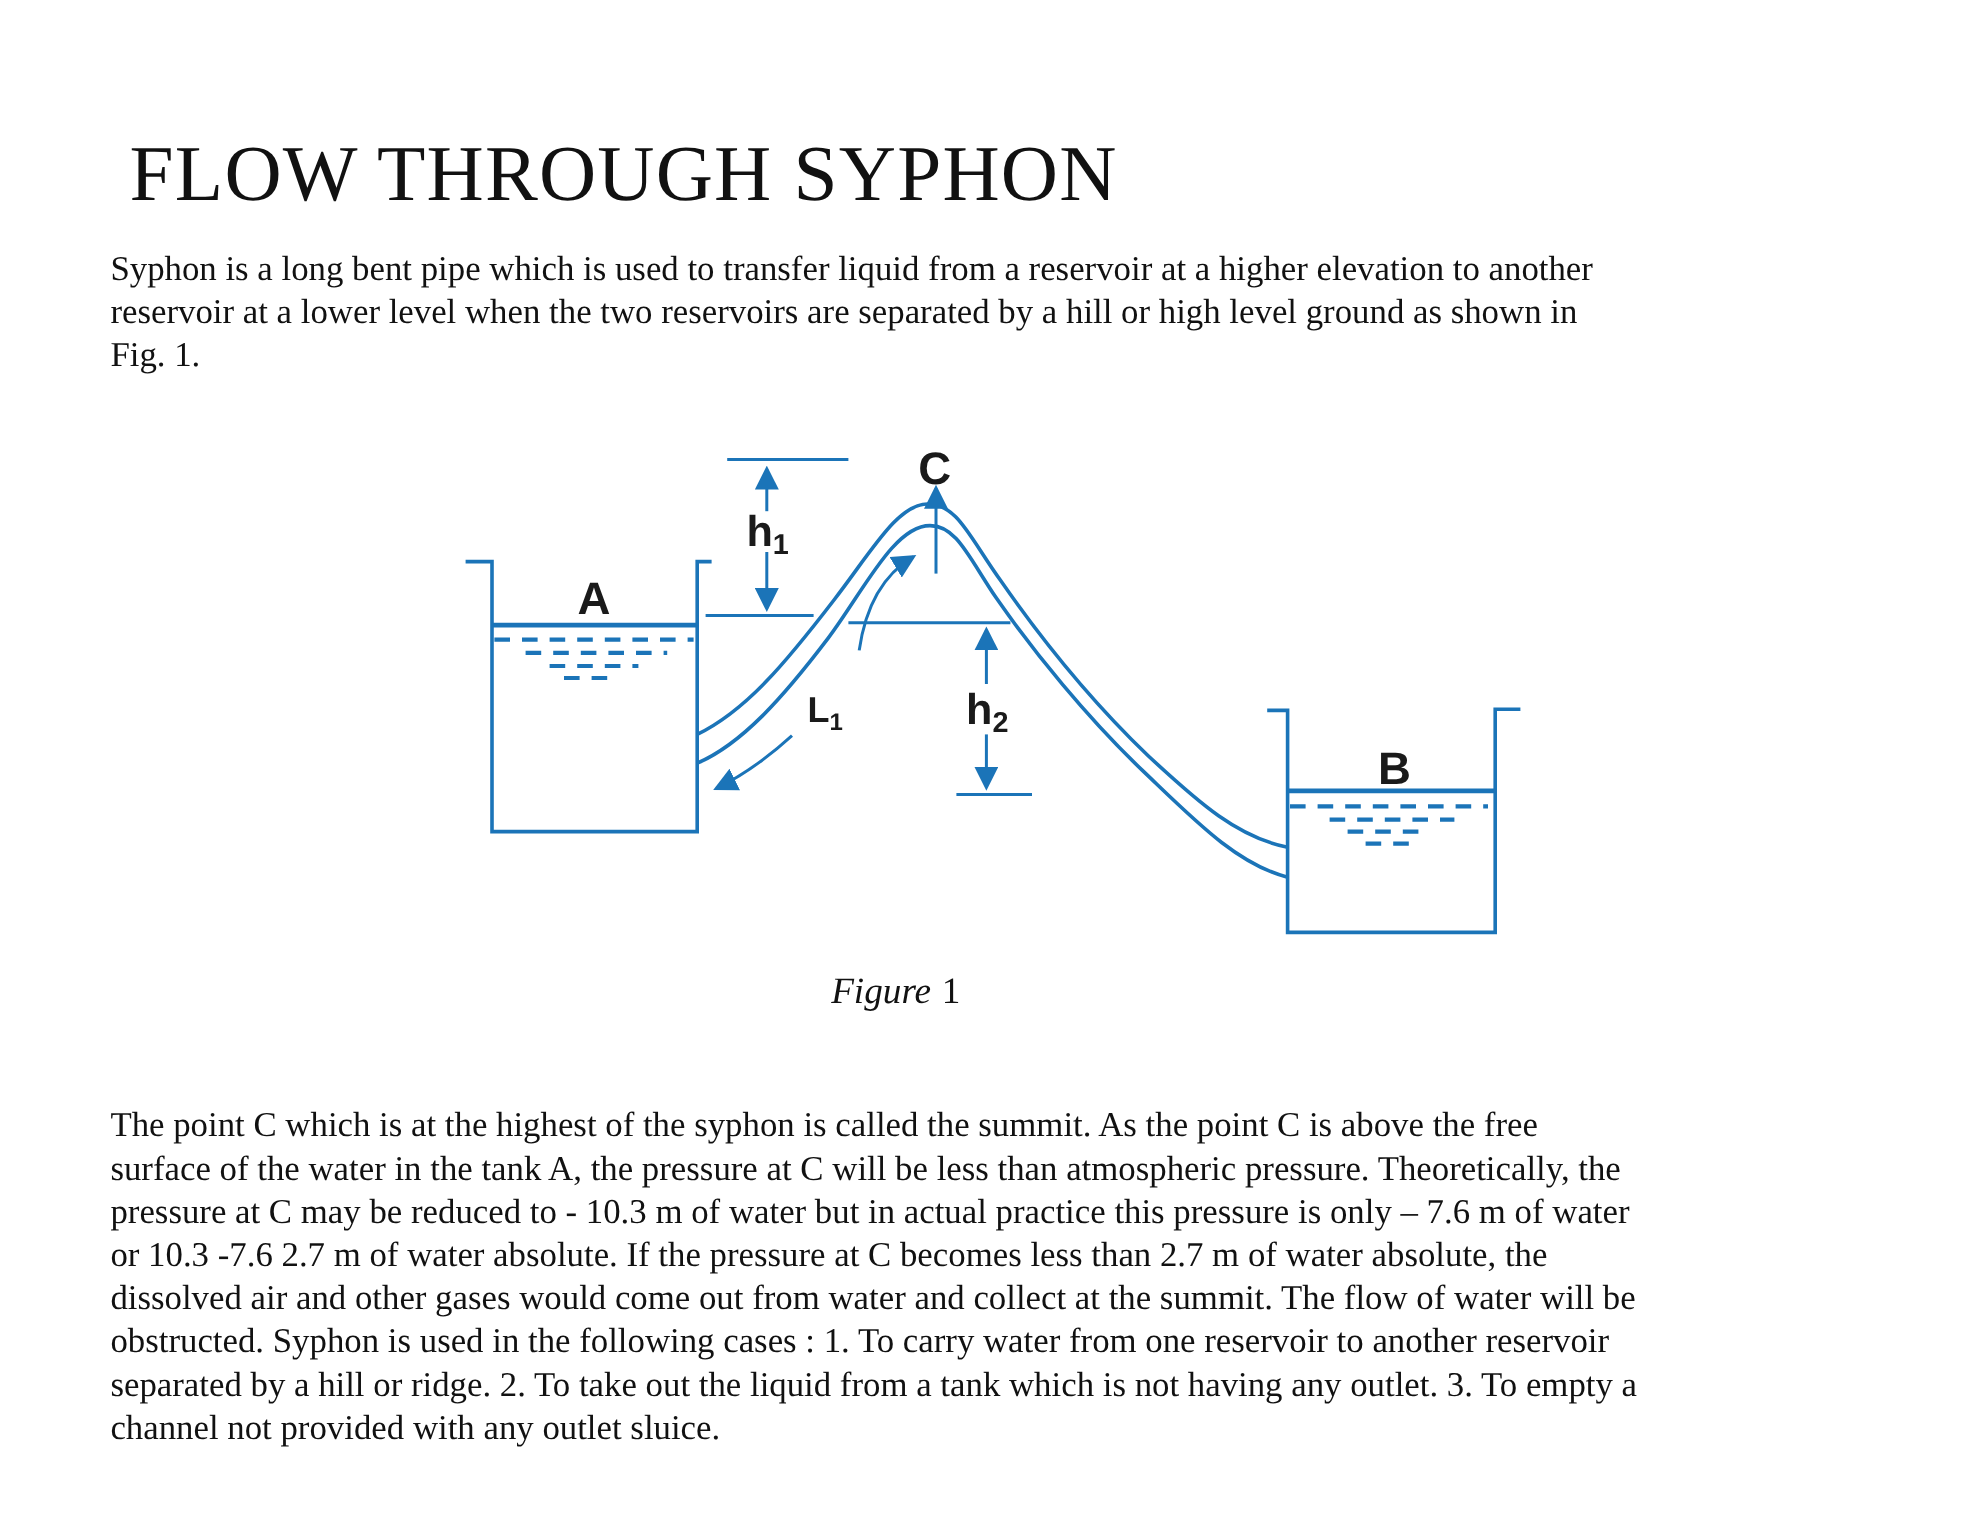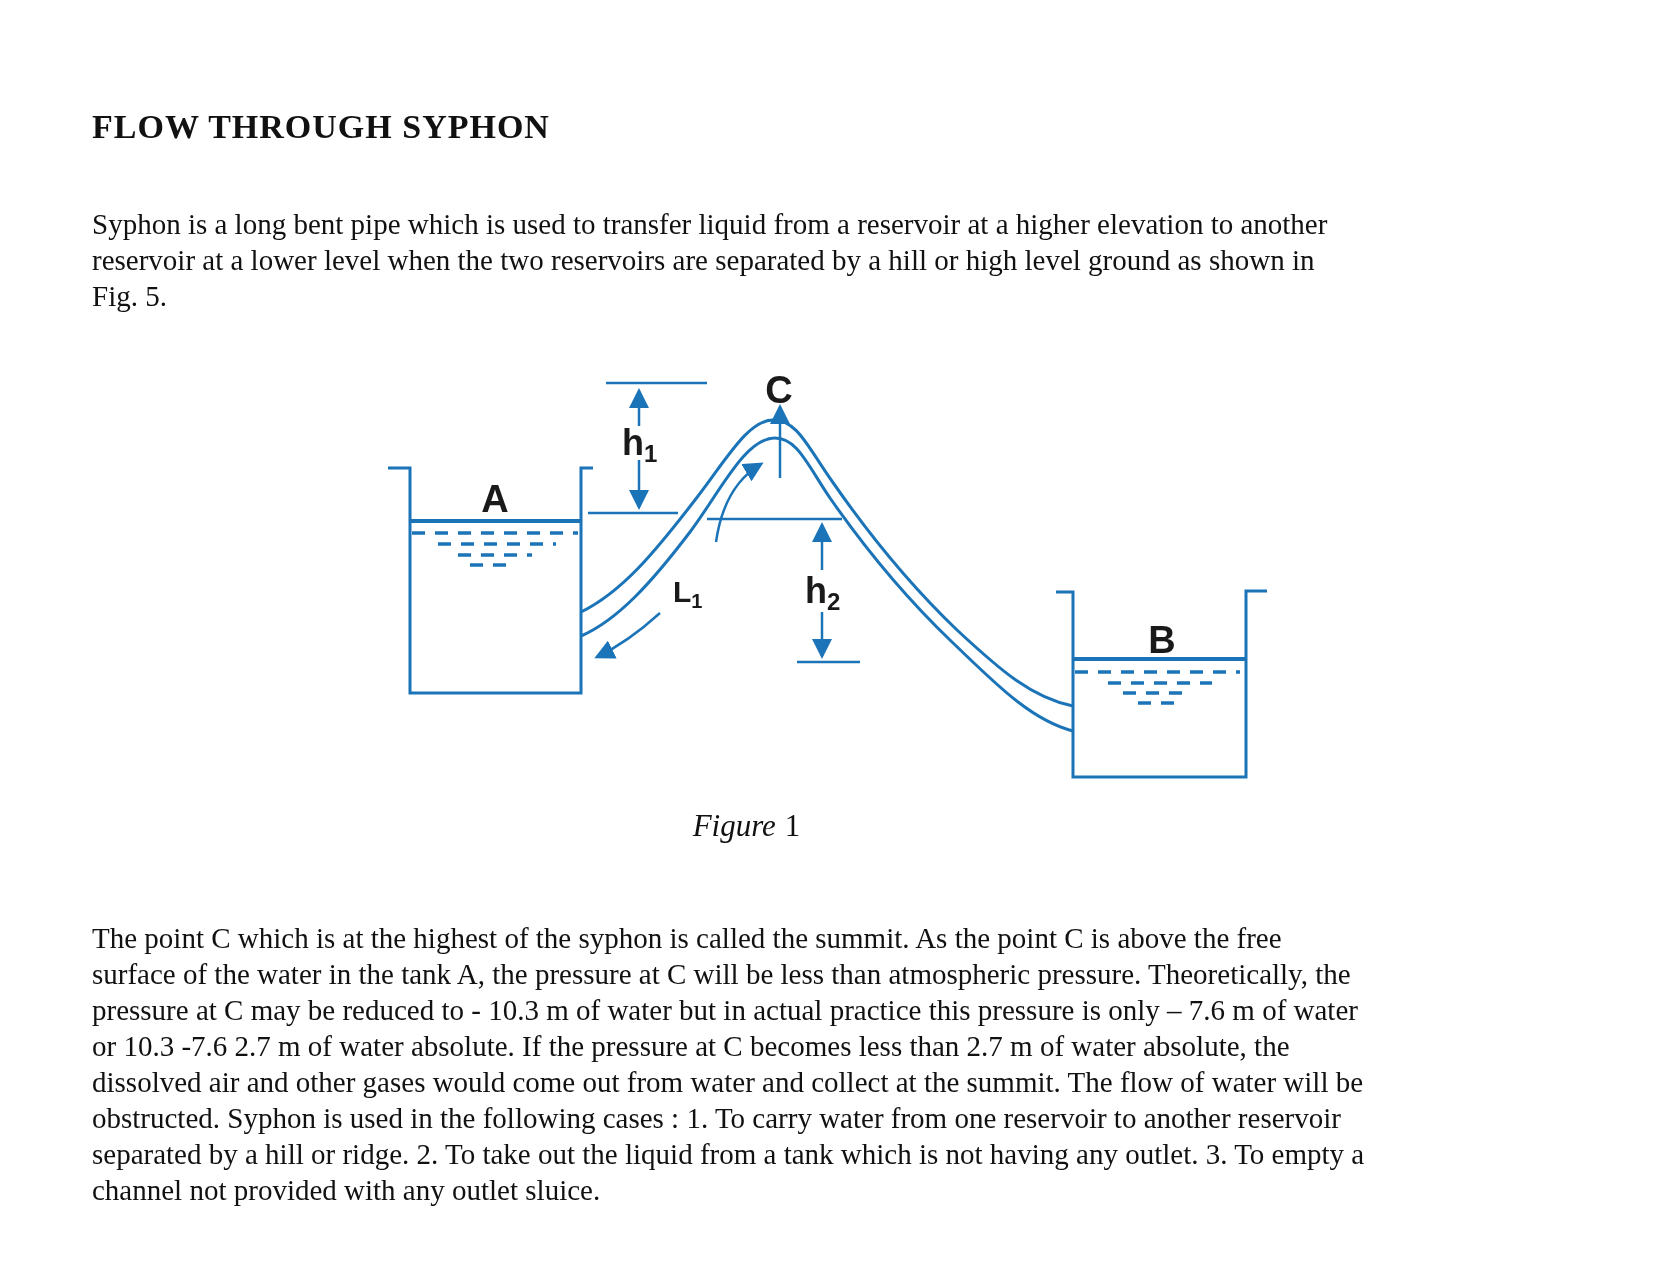--- a/index.html
+++ b/index.html
@@ -12,22 +12,22 @@
   body{background:#e8e8e8;}
   .page{
     position:relative;
     width:1653px;height:1278px;
     background:var(--page-background);
     overflow:hidden;
     font-family:"Liberation Serif", serif;
     color:var(--text-black);
   }
   .title{
-    position:absolute;left:92px;top:108px;
-    font-size:34px;font-weight:bold;letter-spacing:1px;
+    position:absolute;left:108px;top:108px;
+    font-size:66px;font-weight:normal;letter-spacing:1px;
     font-family:"Liberation Serif", serif;
     white-space:pre;
     margin:0;
   }
   .para{
     position:absolute;left:92px;width:1500px;
     font-size:29px;line-height:36px;
     white-space:pre-line;
   }
   .para-intro{top:206px;}
@@ -53,21 +53,21 @@
 </style>
 </head>
 <body>
 
 <div class="page">
 
   <h1 class="title">FLOW THROUGH SYPHON</h1>
 
   <div class="para para-intro">Syphon is a long bent pipe which is used to transfer liquid from a reservoir at a higher elevation to another
 reservoir at a lower level when the two reservoirs are separated by a hill or high level ground as shown in
-Fig. 5.</div>
+Fig. 1.</div>
 
   <div class="figure-wrap">
     <svg width="920" height="430" viewBox="0 0 920 430">
       <defs>
         <marker id="ah" viewBox="0 0 10 10" refX="8.5" refY="5" markerWidth="8" markerHeight="8" orient="auto">
           <path d="M0,0 L10,5 L0,10 z" style="fill:var(--diagram-blue)"></path>
         </marker>
       </defs>
 
       <path class="blue" d="M28,108 L50,108 L50,333 L221,333 L221,108 L233,108"></path>

